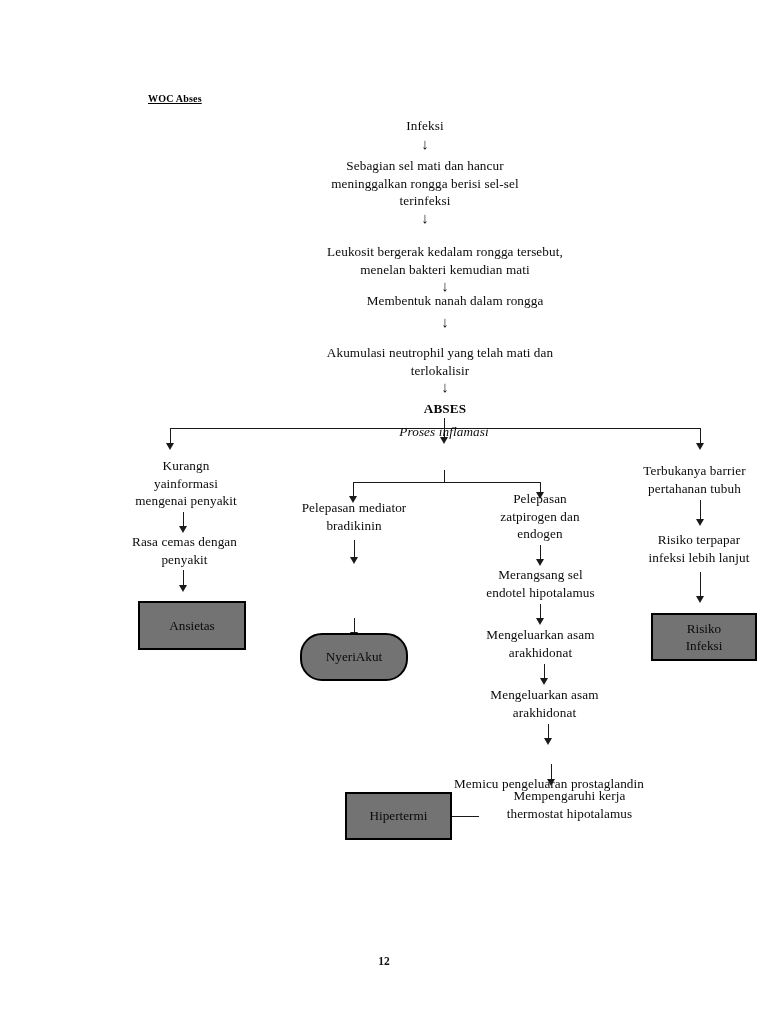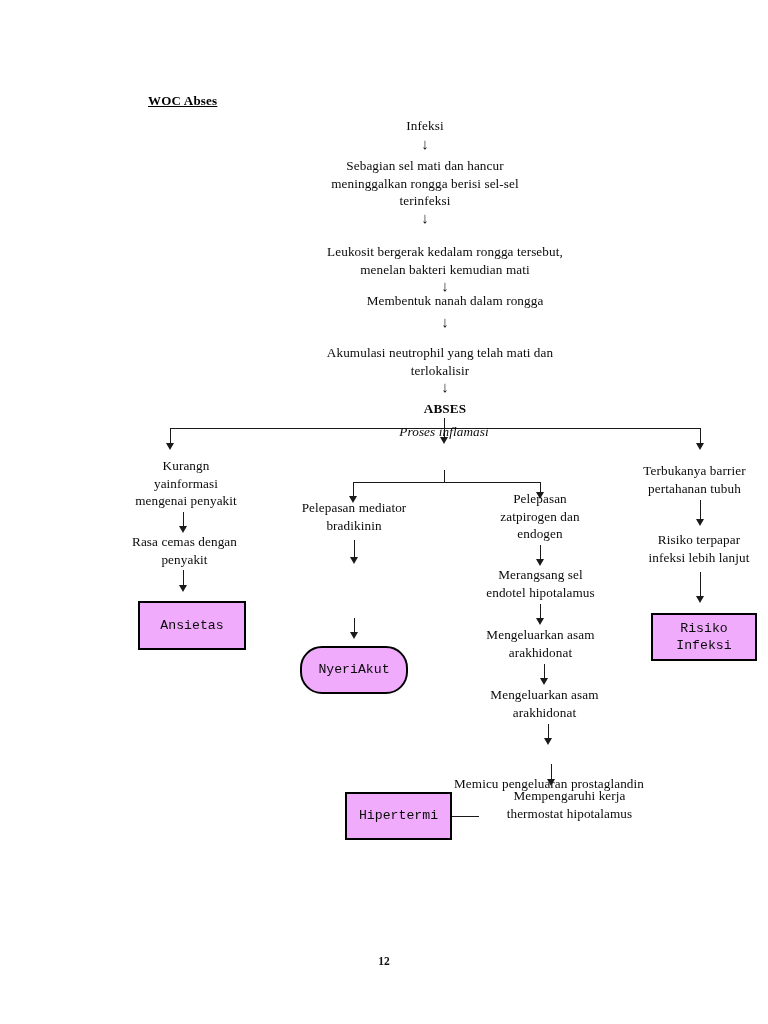--- a/index.html
+++ b/index.html
@@ -29,41 +29,40 @@
     line-height: 17.5px;
     color: #0a0a0a;
     white-space: pre-line;
     letter-spacing: .1px;
   }
   .node.bold { font-weight: bold; }
 
   
   .doc-title {
     position: absolute;
-    font-size: 13px;
+    font-size: 10px;
     font-weight: bold;
     text-decoration: underline;
     letter-spacing: .2px;
     color: #000;
   }
 
   
   .box {
     position: absolute;
     border: 2.6px solid #000;
-    background: #f0abfc;
+    background: #737373;
     display: flex;
     align-items: center;
     justify-content: center;
     text-align: center;
     font-size: 13.2px;
     line-height: 17.5px;
     white-space: pre-line;
     color: #0a0a0a;
-    font-family: Liberation Mono, monospace;
   }
 
   
   .vline {
     position: absolute;
     width: 0;
     border-left: 1.3px solid #1a1a1a;
   }
   .hline {
     position: absolute;
@@ -171,21 +170,21 @@
   <div class="node" style="left:283px; top:499px; width:142px;">Pelepasan mediator
 bradikinin</div>
 
   <div class="vline" style="left:354px; top:540px; height:19px;"></div>
   <div class="arrow-down" style="left:349.8px; top:557px;"></div>
 
 
   <div class="vline" style="left:354px; top:618px; height:16px;"></div>
   <div class="arrow-down" style="left:349.8px; top:632px;"></div>
 
-  <div class="box" style="left:300px; top:646px; width:108px; height:48px;border-radius:22px;">NyeriAkut</div>
+  <div class="box" style="left:300px; top:633px; width:108px; height:48px;border-radius:22px;">NyeriAkut</div>
 
   <div class="node" style="left:480px; top:490px; width:120px;">Pelepasan
 zatpirogen dan
 endogen</div>
 
   <div class="vline" style="left:540px; top:545px; height:16px;"></div>
   <div class="arrow-down" style="left:535.8px; top:559px;"></div>
 
   <div class="node" style="left:470px; top:566px; width:141px;">Merangsang sel
 endotel hipotalamus</div>

